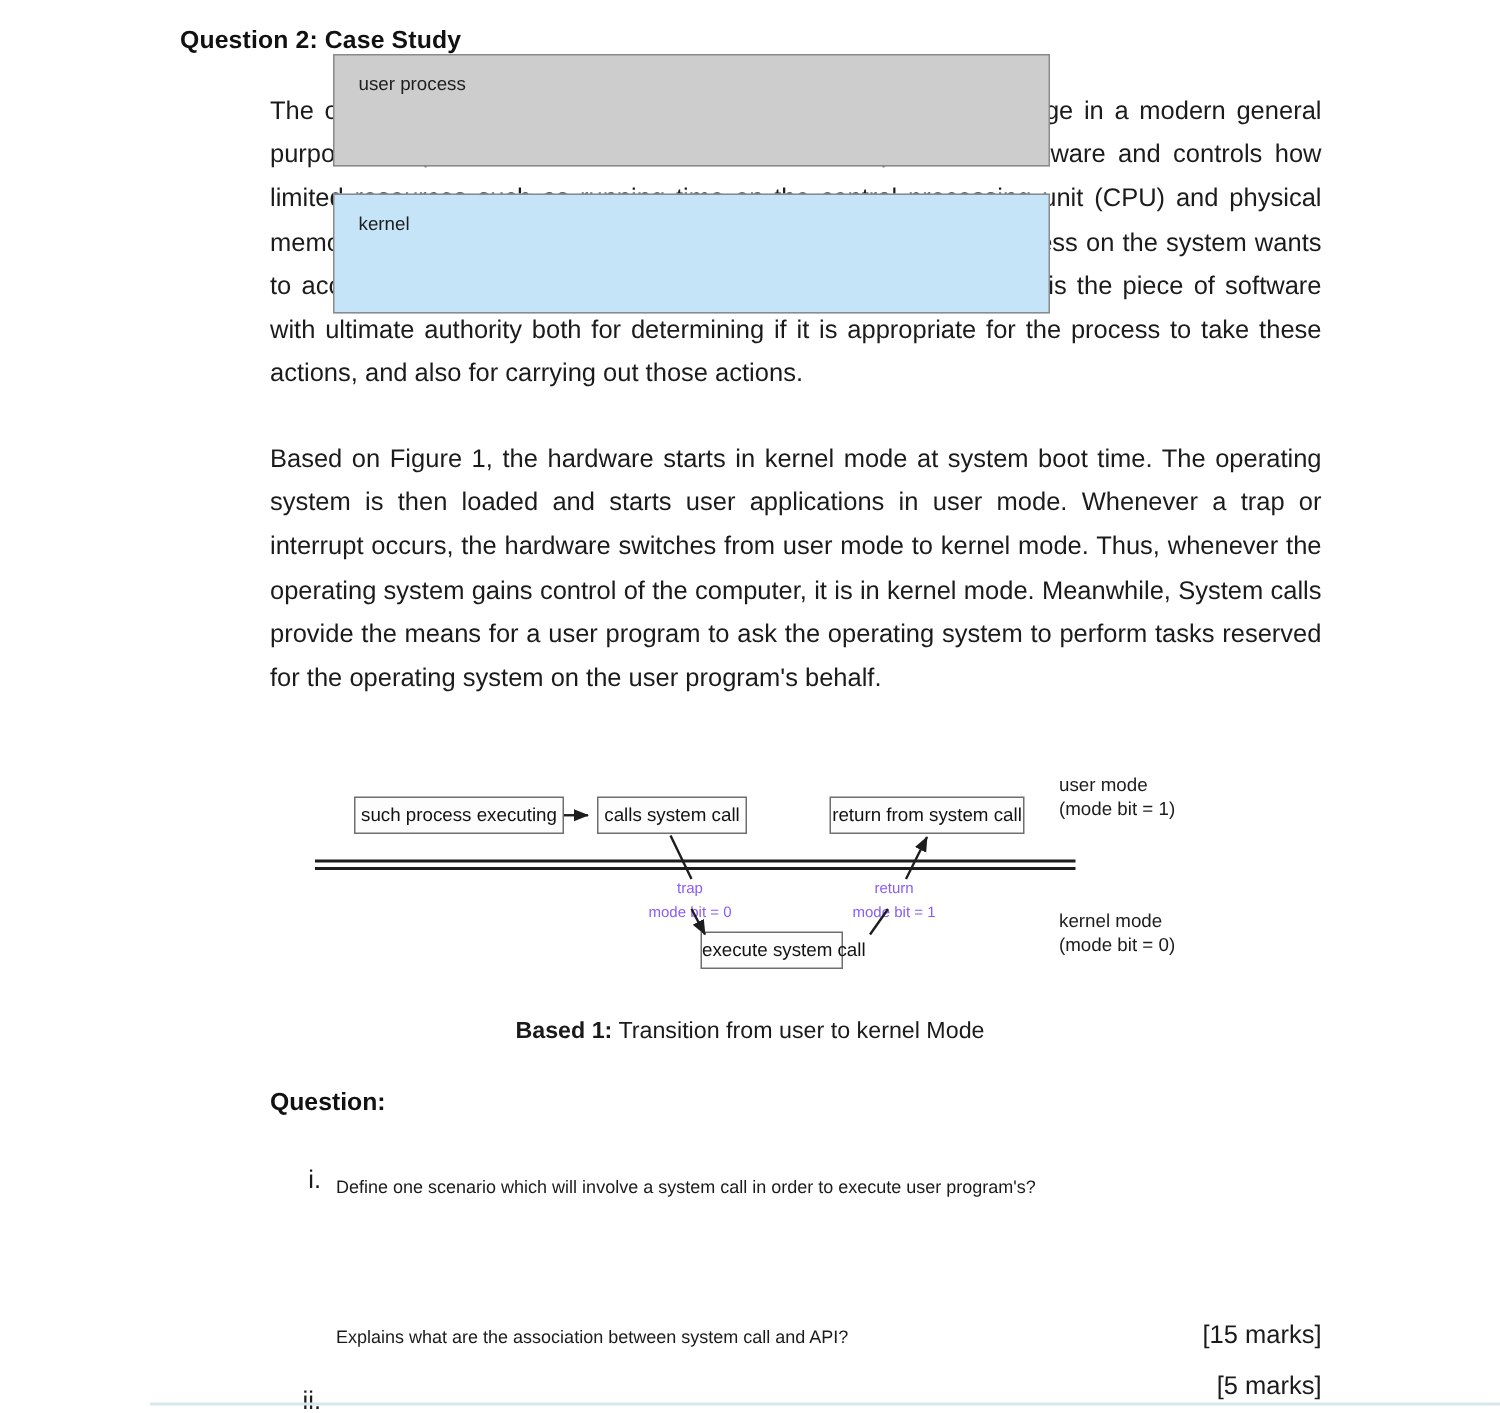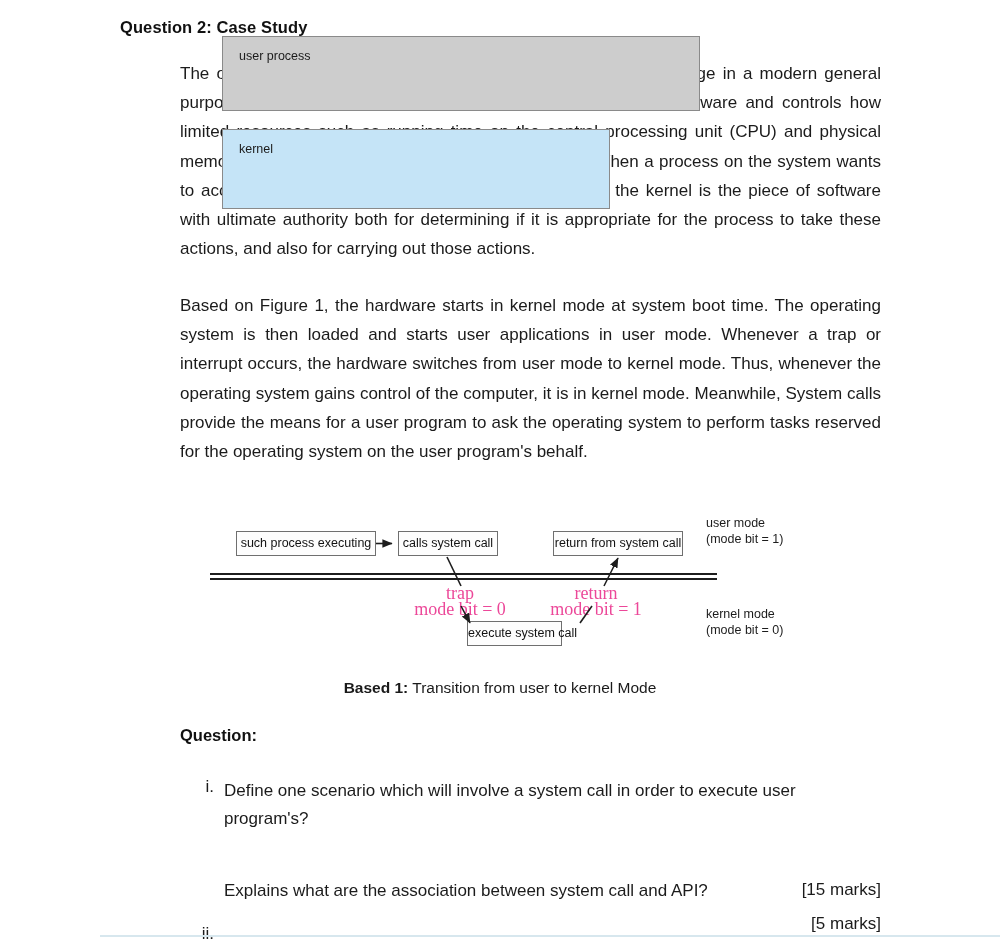--- a/index.html
+++ b/index.html
@@ -62,21 +62,21 @@
   #user-block {
     left: 222px;
     top: 0px;
     width: 478px;
     height: 75px;
     background: #cdcdcd;
   }
   #kernel-block {
     left: 222px;
     top: 93px;
-    width: 388px;
+    width: 478px;
     height: 80px;
     background: #c5e4f7;
   }
 
   .block-caption {
     position: absolute;
     left: 16px;
     top: 12px;
     font-size: 12.5px;
     color: #1c1c1c;
@@ -118,26 +118,25 @@
     line-height: 16px;
     color: #1c1c1c;
     white-space: nowrap;
   }
   #label-user-mode   { left: 706px; top: 515px; }
   #label-kernel-mode { left: 706px; top: 606px; }
 
   
   .annot {
     position: absolute;
-    font-size: 18px;
+    font-size: 10px;
     line-height: 16px;
-    color: #ec4899;
+    color: #8b5cf6;
     text-align: center;
     white-space: nowrap;
-    font-family: Liberation Serif, serif;
   }
   #annot-trap   { left: 406px; top: 585px; width: 108px; }
   #annot-return { left: 542px; top: 585px; width: 108px; }
 
   svg.fig-lines {
     position: absolute;
     left: 0;
     top: 0;
     width: 1000px;
     height: 942px;
@@ -169,21 +168,21 @@
     position: absolute;
     width: 34px;
     text-align: right;
     font-size: 17px;
     color: #1b1b1b;
   }
   .q-text {
     position: absolute;
     left: 224px;
     width: 640px;
-    font-size: 17px;
+    font-size: 12px;
     line-height: 28px;
     color: #1b1b1b;
   }
 
   #q1-num  { left: 180px; top: 777px; }
   #q1-text { top: 777px; }
   #q2-num  { left: 180px; top: 877px; margin-top: 47px; }
   #q2-text { top: 877px; }
 
   .marks {

